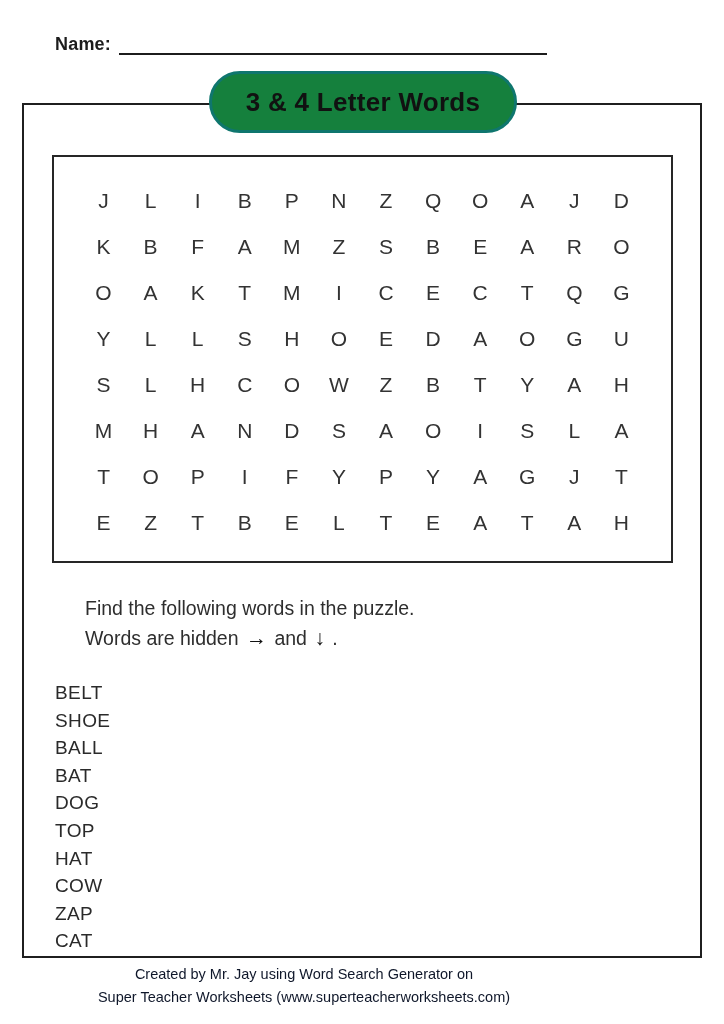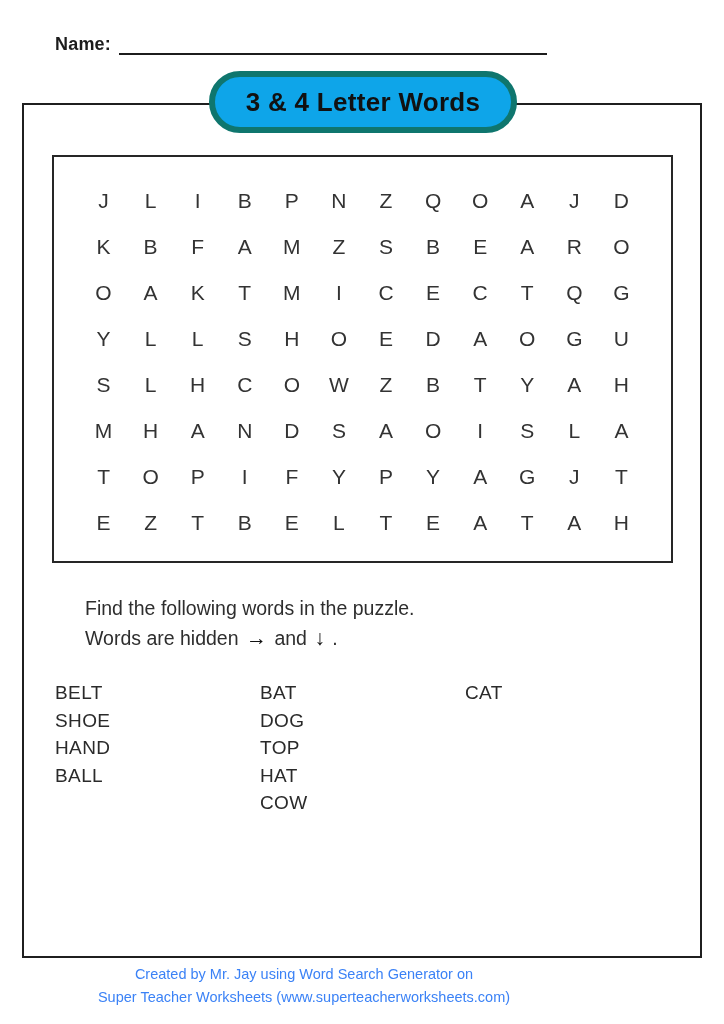--- a/index.html
+++ b/index.html
@@ -31,22 +31,22 @@
     position: absolute; left: 22px; top: 103px;
     width: 680px; height: 855px;
     border: 2px solid #1f1f1f;
     background: #ffffff;
   }
 
   
   .title-pill {
     position: absolute; left: 209px; top: 71px;
     width: 308px; height: 62px;
-    background: #0ea5e9;
-    border: 6px solid #0f766e;
+    background: #15803d;
+    border: 3px solid #0f766e;
     border-radius: 31px;
     display: flex; align-items: center; justify-content: center;
     z-index: 3;
   }
   .title-text {
     font-weight: bold; font-size: 26px; color: #111;
     letter-spacing: 0.3px;
   }
 
   
@@ -81,34 +81,35 @@
   .arrow-glyph {
     font-weight: bold; font-size: 21px; color: #111;
     padding: 0 2px;
   }
 
   
   .word-list {
     position: absolute; left: 55px; top: 679px;
     width: 560px;
     display: flex;
+    flex-direction: column;
   }
   .word-column { width: 205px; }
   .word-column:last-child { width: 150px; }
   .word-item {
     font-size: 19px; color: #2a2a2a;
     height: 27.6px; line-height: 27.6px;
     letter-spacing: 0.4px;
   }
 
   
   .footer {
     position: absolute; left: 0; top: 963px;
     width: 608px; text-align: center;
-    font-size: 14.5px; color: #3b82f6;
+    font-size: 14.5px; color: #0f172a;
     line-height: 23px;
   }
 </style>
 </head>
 <body>
 
 <div class="name-row">
   <span class="name-label">Name:</span>
   <span class="name-line"></span>
 </div>
@@ -228,31 +229,31 @@
     <span>and</span>
     <span class="arrow-glyph">↓</span>
     <span>.</span>
   </div>
 </div>
 
 <div class="word-list">
   <div class="word-column">
       <div class="word-item">BELT</div>
       <div class="word-item">SHOE</div>
-      <div class="word-item">HAND</div>
       <div class="word-item">BALL</div>
     </div>
   <div class="word-column">
       <div class="word-item">BAT</div>
       <div class="word-item">DOG</div>
       <div class="word-item">TOP</div>
       <div class="word-item">HAT</div>
       <div class="word-item">COW</div>
     </div>
   <div class="word-column">
+      <div class="word-item">ZAP</div>
       <div class="word-item">CAT</div>
     </div>
 </div>
 
 <div class="footer">
   <div>Created by Mr. Jay using Word Search Generator on</div>
   <div>Super Teacher Worksheets (www.superteacherworksheets.com)</div>
 </div>
 
 </body></html>

